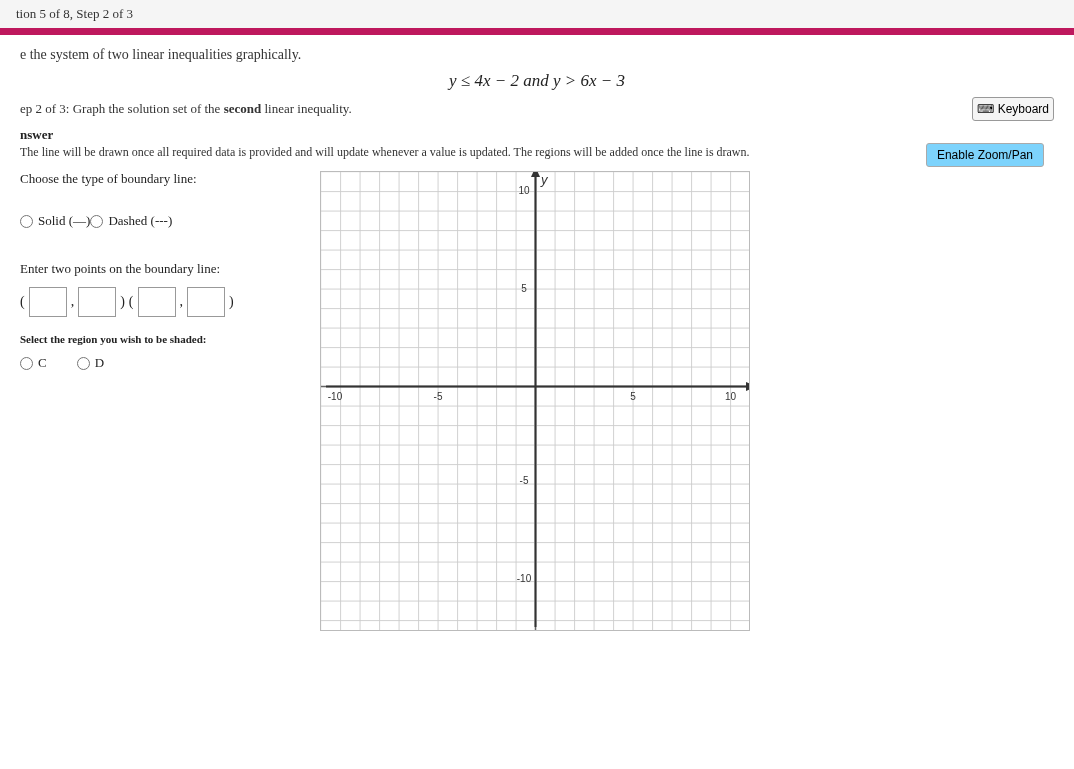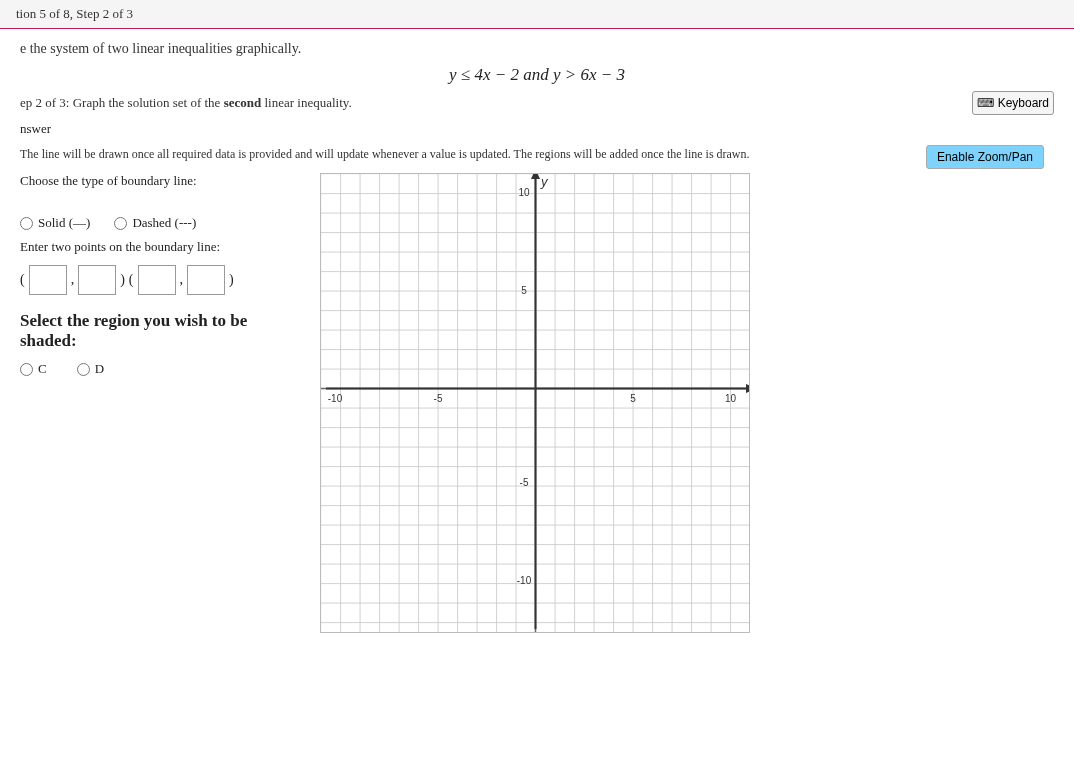--- a/index.html
+++ b/index.html
@@ -5,21 +5,21 @@
     * { box-sizing: border-box; margin: 0; padding: 0; }
     body {
       font-family: 'Times New Roman', serif;
       background: #fff;
       font-size: 15px;
       color: #222;
       overflow-x: hidden;
     }
     .top-bar {
       background: #f5f5f5;
-      border-bottom: 1px solid #be185d;
+      border-bottom: 7px solid #be185d;
       padding: 6px 16px;
       font-size: 13px;
       color: #333;
     }
     .main-content {
       padding: 12px 20px 20px 20px;
     }
     .problem-title {
       font-size: 14px;
       color: #333;
@@ -49,22 +49,22 @@
       cursor: pointer;
       border-radius: 3px;
       margin-top: -4px;
     }
     .answer-section {
       clear: both;
       margin-top: 8px;
     }
     .answer-label {
       font-size: 13px;
-      font-weight: normal;
-      margin-bottom: 8px;
+      font-weight: bold;
+      margin-bottom: 0;
     }
     .hint-text {
       font-size: 12px;
       color: #333;
       margin-bottom: 8px;
       line-height: 1.5;
     }
     .enable-zoom-btn {
       display: inline-block;
       border: 1px solid #aaa;
@@ -85,22 +85,21 @@
       width: 280px;
       flex-shrink: 0;
     }
     .boundary-label {
       font-size: 13px;
       font-weight: normal;
       margin-bottom: 26px;
     }
     .radio-group {
       display: flex;
-      gap: 24px;
-      margin-bottom: 8px;
+      margin-bottom: 32px;
       align-items: center;
     }
     .radio-item {
       display: flex;
       align-items: center;
       gap: 5px;
       font-size: 13px;
       cursor: pointer;
     }
     .radio-item input[type="radio"] {
@@ -120,21 +119,21 @@
     }
     .point-input {
       width: 38px;
       height: 30px;
       border: 1px solid #999;
       text-align: center;
       font-size: 13px;
       outline: none;
     }
     .region-label {
-      font-size: 17px;
+      font-size: 11px;
       font-weight: bold;
       margin-bottom: 10px;
       margin-top: 8px;
     }
     .region-group {
       display: flex;
       gap: 30px;
       align-items: center;
     }
     .region-item {

